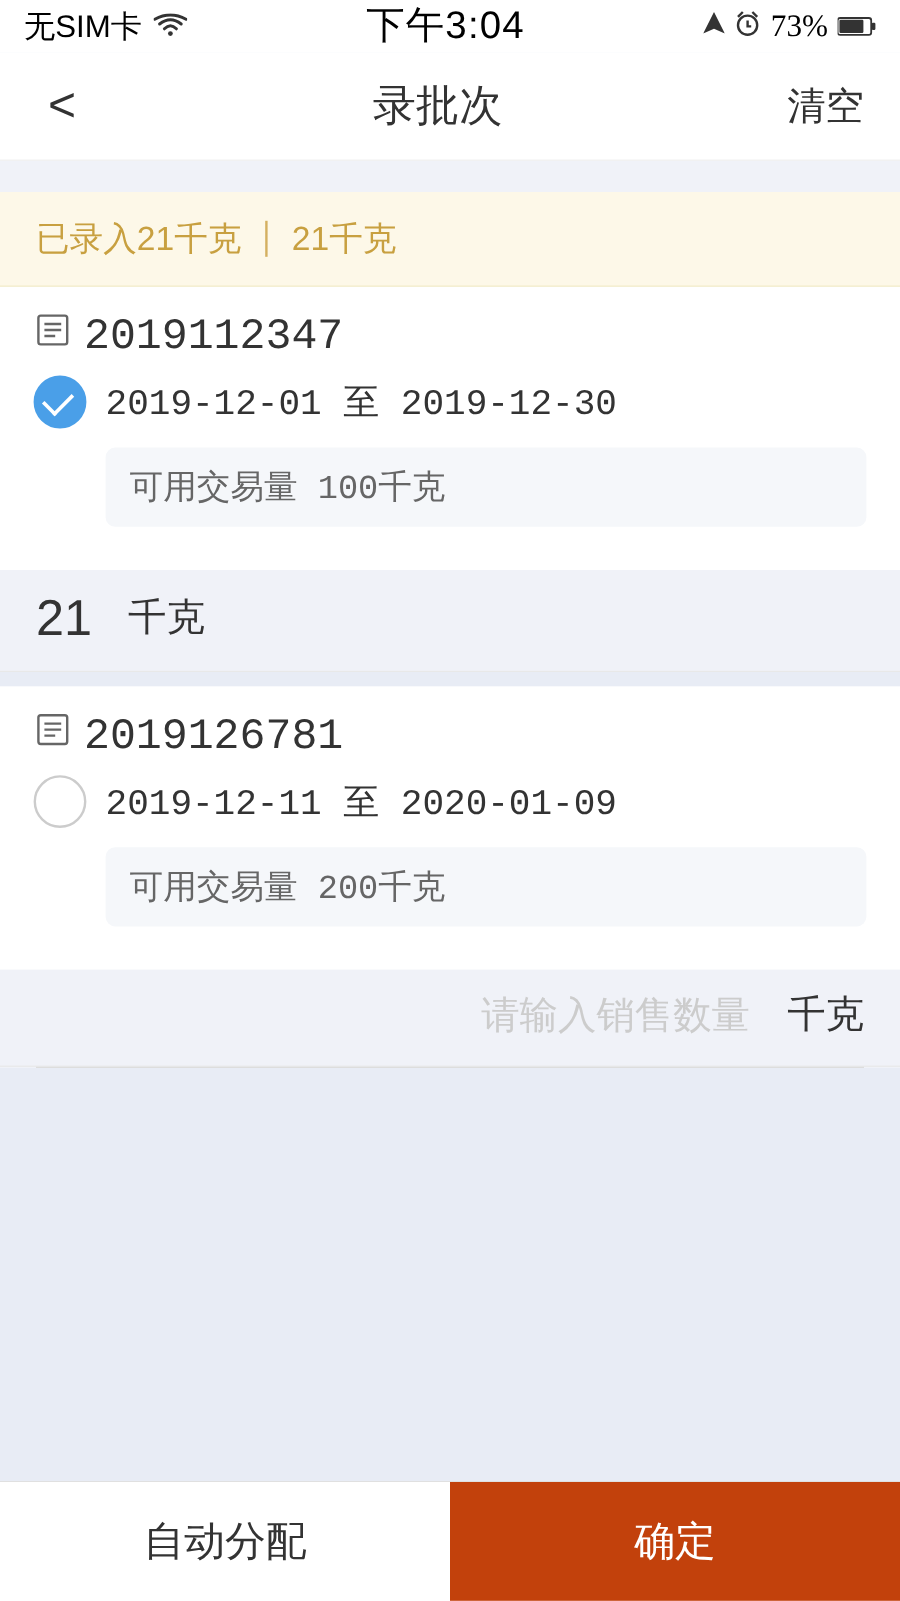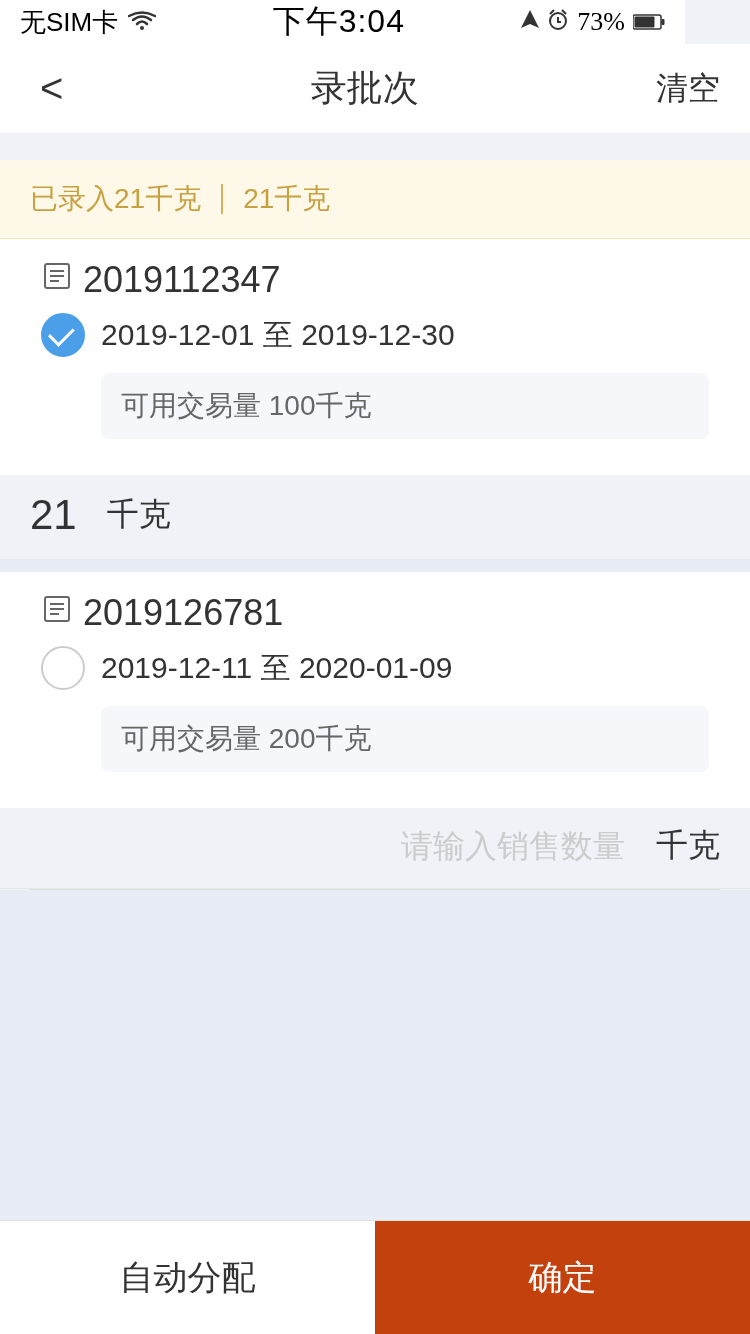--- a/index.html
+++ b/index.html
@@ -7,21 +7,21 @@
     body {
       width: 750px;
       min-height: 1334px;
       font-family: -apple-system, 'PingFang SC', 'Helvetica Neue', Arial, sans-serif;
       background: #f0f2f8;
       overflow-x: hidden;
     }
 
     
     .status-bar {
-      width: 685px;
+      width: 750px;
       height: 44px;
       background: #fff;
       display: flex;
       align-items: center;
       justify-content: space-between;
       padding: 0 20px;
       font-size: 28px;
     }
     .status-left {
       display: flex;
@@ -87,21 +87,22 @@
     }
     .info-banner-divider {
       width: 2px;
       height: 30px;
       background: #d4b060;
     }
 
     
     .batch-item {
       background: #fff;
-      padding: 20px 41px;
+      padding: 20px 28px;
+      font-family: Liberation Mono, monospace;
     }
     .batch-header {
       display: flex;
       align-items: center;
       gap: 10px;
       margin-bottom: 12px;
     }
     .batch-icon {
       font-size: 32px;
       color: #555;
@@ -199,21 +200,21 @@
       background: #e8ecf5;
       height: 440px;
     }
 
     
     .bottom-bar {
       position: fixed;
       bottom: 0;
       left: 0;
       width: 750px;
-      height: 114px;
+      height: 100px;
       display: flex;
       background: #fff;
       border-top: 1px solid #e0e0e0;
     }
     .bottom-btn-auto {
       flex: 1;
       display: flex;
       align-items: center;
       justify-content: center;
       font-size: 34px;

